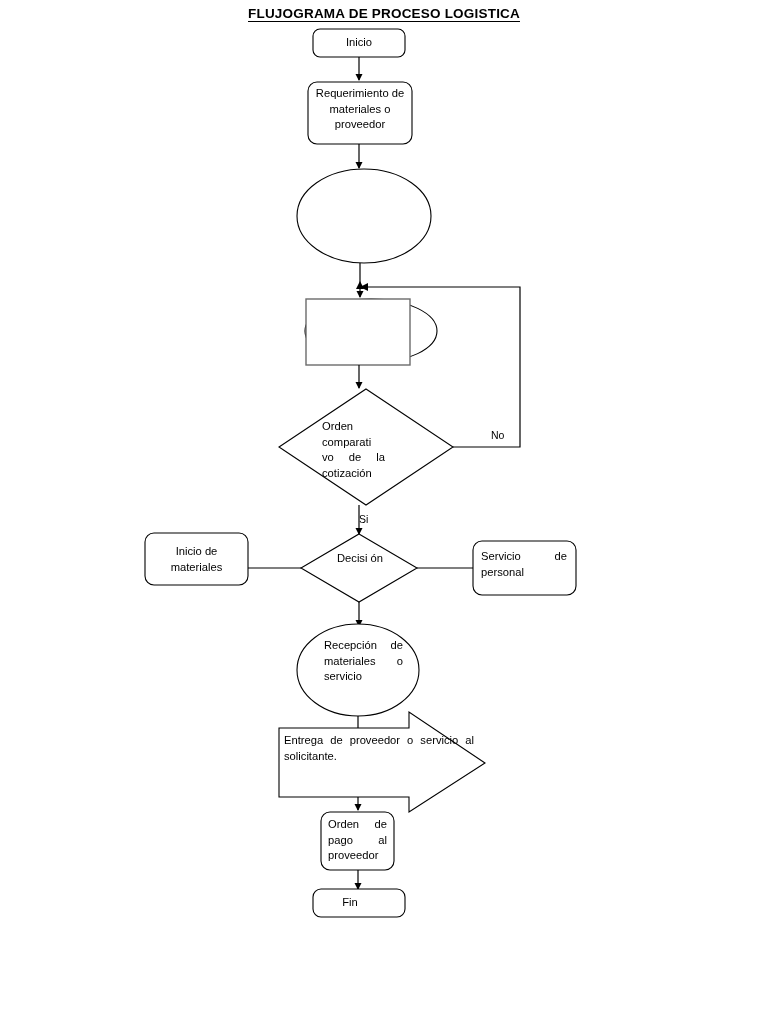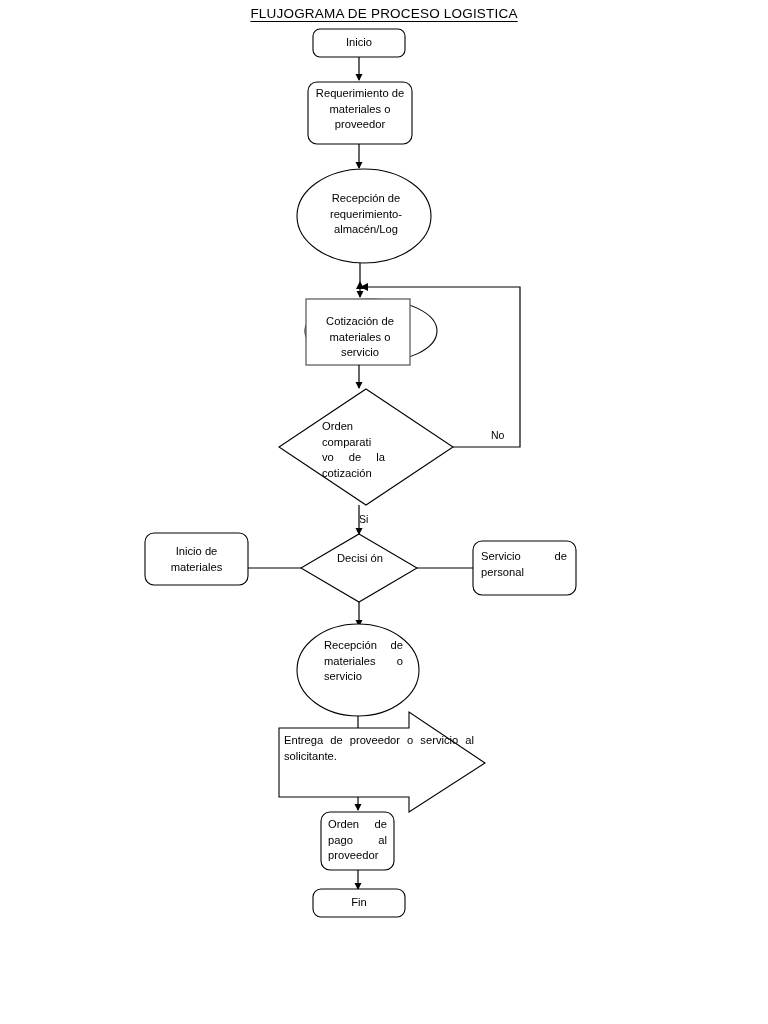--- a/index.html
+++ b/index.html
@@ -21,21 +21,21 @@
     height: 1024px;
     background: #ffffff;
   }
   #title {
     position: absolute;
     left: 0;
     top: 6px;
     width: 768px;
     text-align: center;
     font-size: 13.5px;
-    font-weight: normal;
+    font-weight: bold;
     letter-spacing: 0.2px;
     text-decoration: underline;
     text-underline-offset: 3px;
   }
   svg.diagram {
     position: absolute;
     left: 0;
     top: 0;
     width: 768px;
     height: 1024px;
@@ -128,37 +128,35 @@
     <line class="conn" x1="358" y1="870" x2="358" y2="889" marker-end="url(#ah)"></line>
 
     <rect x="313" y="889" width="92" height="28" rx="8" ry="8" class="shape-fill"></rect>
 
   </svg>
 
   <div class="node-text ctr" style="left:313px; top:35px; width:92px;text-align:center;">Inicio</div>
 
   <div class="node-text ctr" style="left:311px; top:86px; width:98px;">Requerimiento de materiales o proveedor</div>
 
-  <div class="node-text ctr" style="left:316px; top:191px; width:100px;">Recepción de requerimiento-almacén/Log</div>
 
-  <div class="node-text ctr" style="left:313px; top:314px; width:94px; height:43px;">Cotización de materiales o servicio</div>
 
   <div class="node-text just" style="left:322px; top:419px; width:63px; height:62px;">Orden comparati vo de la cotización</div>
 
   <div class="node-text ctr" style="left:149px; top:544px; width:95px;">Inicio de materiales</div>
 
   <div class="node-text ctr" style="left:332px; top:551px; width:56px;">Decisi ón</div>
 
   <div class="node-text just" style="left:481px; top:549px; width:86px;">Servicio de personal</div>
 
   <div class="node-text just" style="left:324px; top:638px; width:79px;">Recepción de materiales o servicio</div>
 
   <div class="node-text just" style="left:284px; top:733px; width:190px;">Entrega de proveedor o servicio al solicitante.</div>
 
   <div class="node-text just" style="left:328px; top:817px; width:59px;">Orden de pago al proveedor</div>
 
-  <div class="node-text ctr" style="left:313px; top:895px; width:92px;">Fin</div>
+  <div class="node-text ctr" style="left:304px; top:895px; width:92px;">Fin</div>
 
   <div class="lbl" style="left:455px; top:429px;">No</div>
 
   <div class="lbl" style="left:323px; top:513px;">Si</div>
 
 </div>
 
 </body></html>

